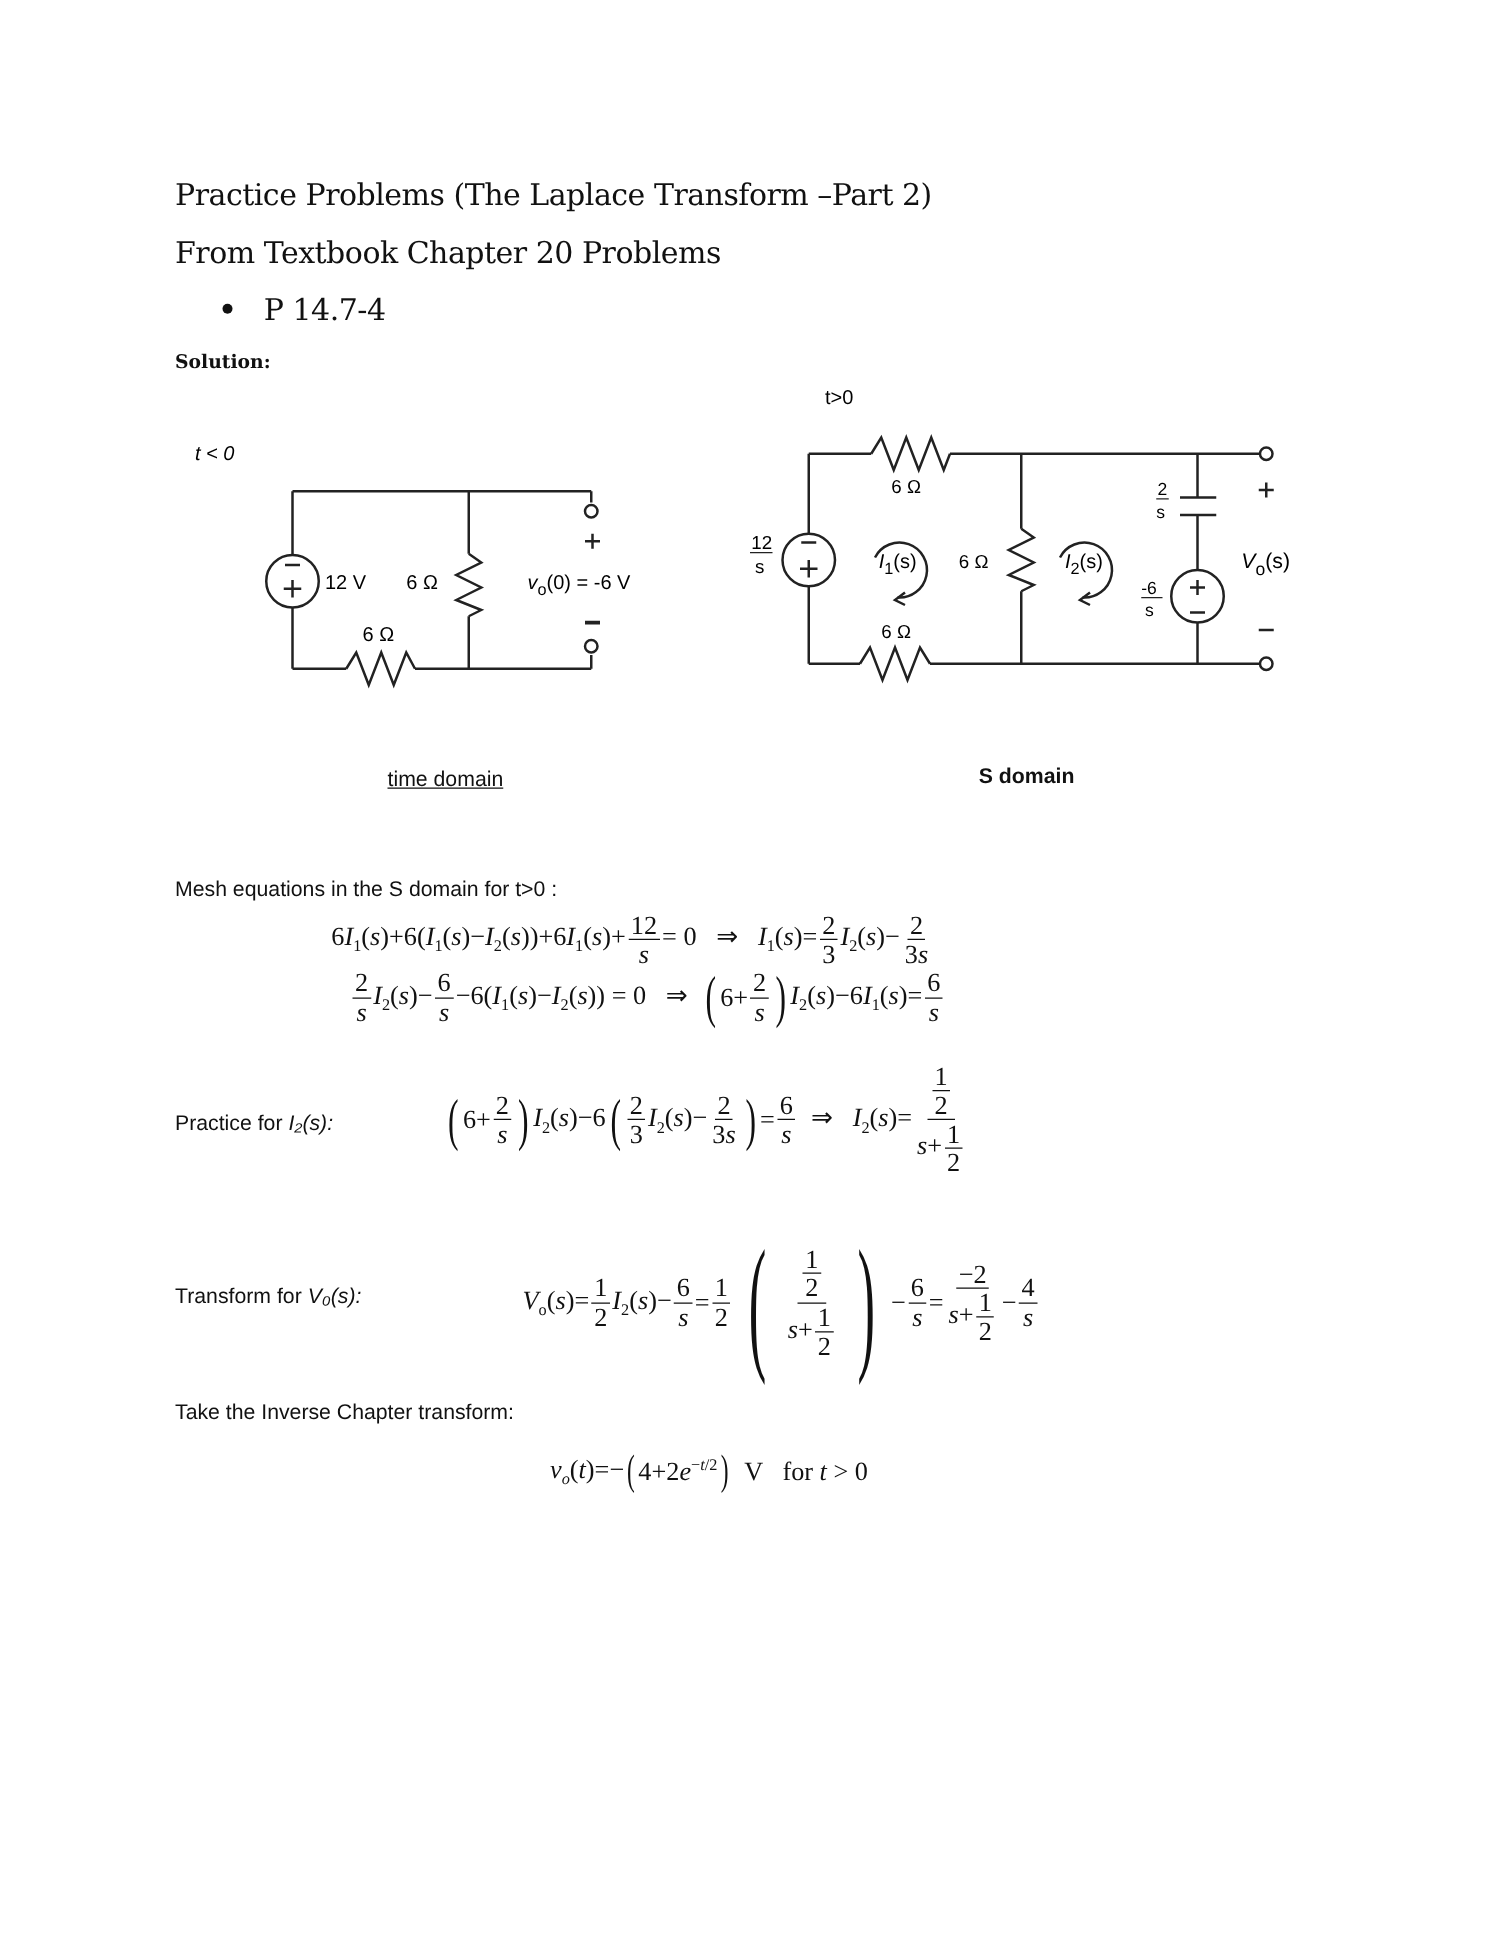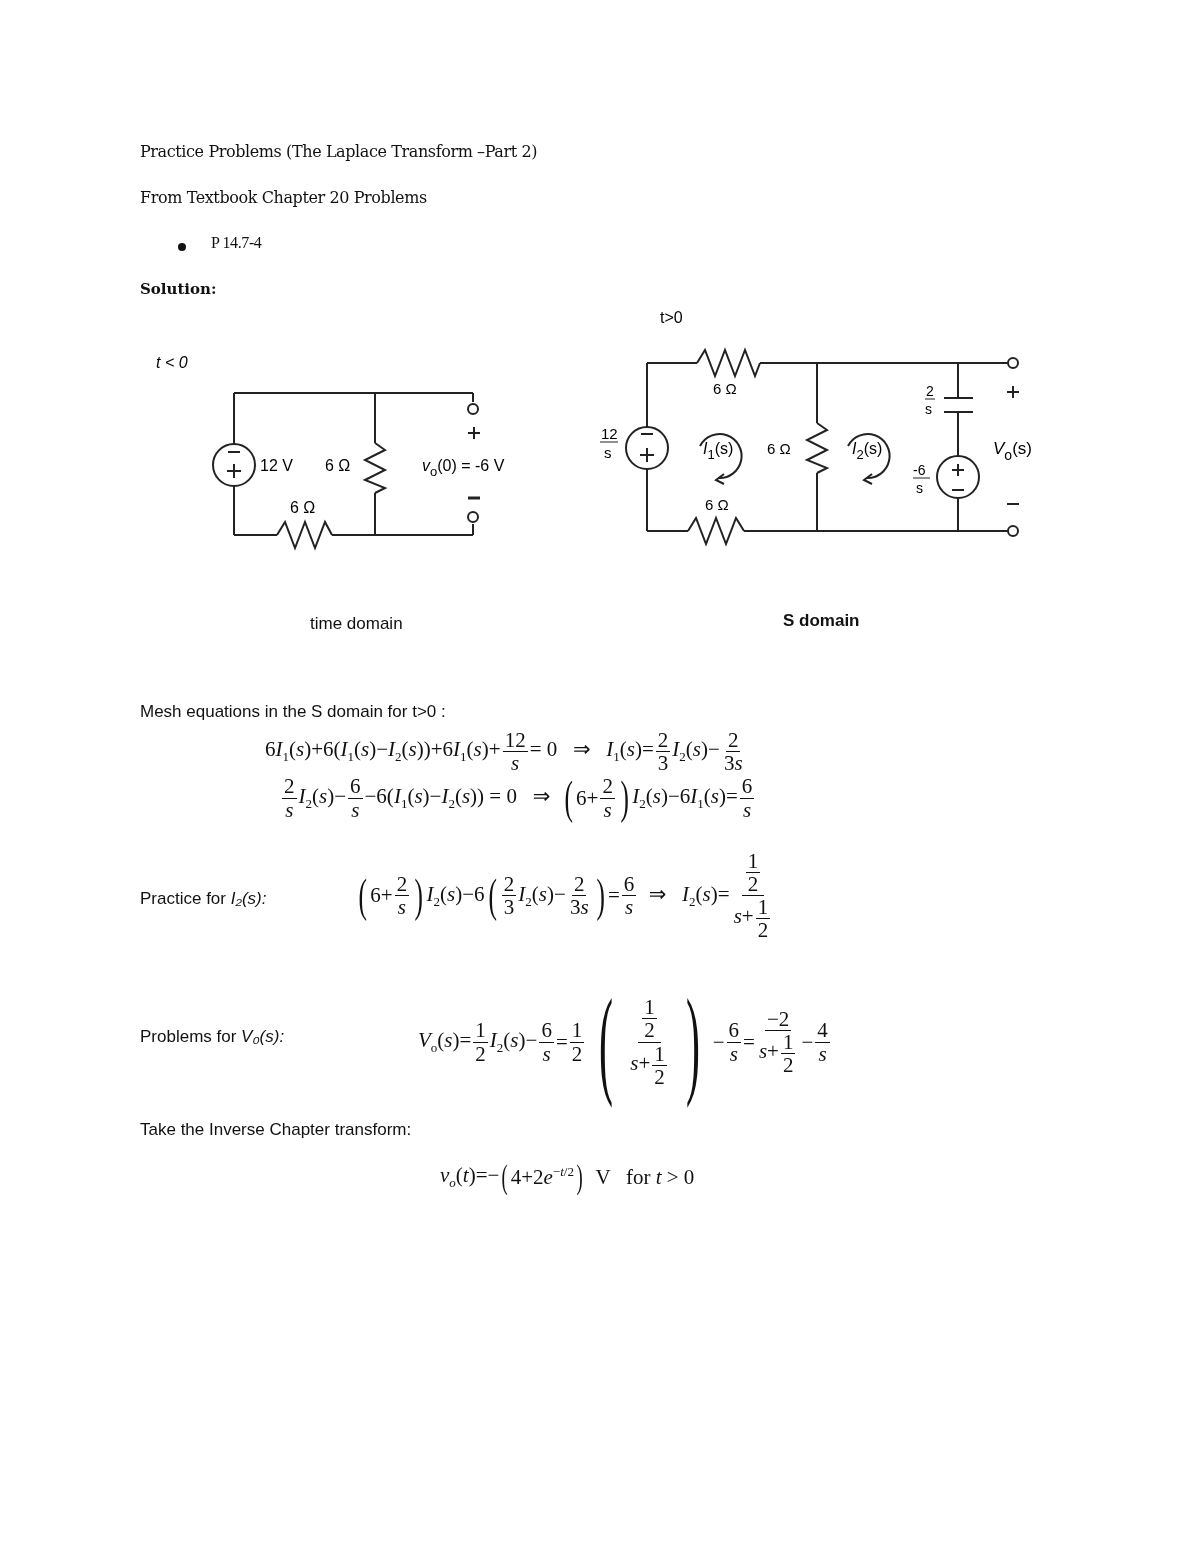--- a/index.html
+++ b/index.html
@@ -1,41 +1,41 @@
 <!DOCTYPE html>
 <html><head>
 <meta charset="utf-8">
 <style>
   html, body { margin:0; padding:0; background:#fff; }
   body { width:1200px; height:1553px; position:relative; overflow:hidden; color:#111; }
   .abs { position:absolute; white-space:nowrap; }
   .serif { font-family:"DejaVu Serif", serif; }
   .sans { font-family:"Liberation Sans", sans-serif; }
-  .title { font-size:16px; letter-spacing:-0.4px; }
+  .title { font-size:24px; letter-spacing:-0.4px; }
   .heading { font-size:15px; font-weight:bold; }
   .caption { font-size:17px; }
   .math { font-family:"Liberation Serif", serif; font-size:21px; }
   .math i { font-style:italic; }
   .frac { display:inline-flex; flex-direction:column; align-items:center; vertical-align:middle; margin:0 2px; line-height:1.05; }
   .frac .num { border-bottom:1px solid #111; padding:0 2px; }
   .frac .den { padding:0 2px; }
   .big-paren { display:inline-block; font-size:46px; transform:scaleX(0.55); vertical-align:middle; line-height:1; font-weight:100; }
   .huge-paren { display:inline-block; font-size:120px; transform:scaleX(0.35); vertical-align:middle; line-height:1; font-weight:100; }
   .row { display:flex; align-items:center; }
   sub, sup { font-size:13px; }
   svg text { font-family:"Liberation Sans", sans-serif; }
 </style>
 </head>
 <body>
 
 <div class="abs serif title" style="left:140px;top:142px;">Practice Problems (The Laplace Transform –Part 2)</div>
 <div class="abs serif title" style="left:140px;top:188px;">From Textbook Chapter 20 Problems</div>
 <div class="abs" style="left:178px;top:234px;">
   <span class="abs" style="left:0;top:9px;width:8px;height:8px;border-radius:50%;background:#111;"></span>
-  <span class="abs serif title" style="left:33px;top:0;font-family:Liberation Serif, serif;">P 14.7-4</span>
+  <span class="abs serif title" style="left:33px;top:0;">P 14.7-4</span>
 </div>
 <div class="abs serif heading" style="left:140px;top:280px;">Solution:</div>
 
 <svg class="abs" style="left:140px;top:340px;" width="420" height="230">
   <g stroke="#222" stroke-width="2" fill="none">
 
     <line x1="94" y1="53" x2="94" y2="104"></line>
     <line x1="94" y1="146" x2="94" y2="195"></line>
 
     <line x1="94" y1="53" x2="333" y2="53"></line>
@@ -60,21 +60,21 @@
     <line x1="328" y1="93" x2="340" y2="93"></line>
     <line x1="334" y1="87" x2="334" y2="99"></line>
     <line x1="328" y1="158" x2="340" y2="158" stroke-width="3"></line>
   </g>
   <text x="16" y="28" font-size="16" font-style="italic">t &lt; 0</text>
   <text x="120" y="131" font-size="16">12 V</text>
   <text x="185" y="131" font-size="16">6 Ω</text>
   <text x="150" y="173" font-size="16">6 Ω</text>
   <text x="282" y="131" font-size="16"><tspan font-style="italic">v</tspan><tspan dy="5" font-size="13">o</tspan><tspan dy="-5">(0) = -6 V</tspan></text>
 </svg>
-<div class="abs sans caption" style="left:310px;top:614px;">time domain</div>
+<div class="abs sans caption" style="left:310px;top:614px;text-decoration:underline;">time domain</div>
 
 <svg class="abs" style="left:590px;top:300px;" width="470" height="250">
   <g stroke="#222" stroke-width="2" fill="none">
 
     <line x1="57" y1="63" x2="57" y2="127"></line>
     <line x1="57" y1="169" x2="57" y2="231"></line>
 
     <line x1="57" y1="63" x2="107" y2="63"></line>
     <polyline points="107,63 115,50 125,76 135,50 145,76 155,50 165,76 170,63"></polyline>
     <line x1="170" y1="63" x2="420" y2="63"></line>
@@ -210,21 +210,21 @@
           <span class="num">1</span>
           <span class="den">2</span>
         </span></span>
     <span class="den"><i>s</i>+<span class="frac">
           <span class="num">1</span>
           <span class="den">2</span>
         </span></span>
   </span>
 </div>
 
-<div class="abs sans caption" style="left:140px;top:1027px;"><span>Problems for </span><span style="font-style:italic;">V₀(s):</span></div>
+<div class="abs sans caption" style="left:140px;top:1027px;"><span>Transform for </span><span style="font-style:italic;">V₀(s):</span></div>
 <div class="abs math row" style="left:418px;top:982px;">
   <span><i>V</i><sub>o</sub>(<i>s</i>)=</span>
   <span class="frac">
       <span class="num">1</span>
       <span class="den">2</span>
     </span>
   <span><i>I</i><sub>2</sub>(<i>s</i>)−</span>
   <span class="frac">
       <span class="num">6</span>
       <span class="den"><i>s</i></span>

